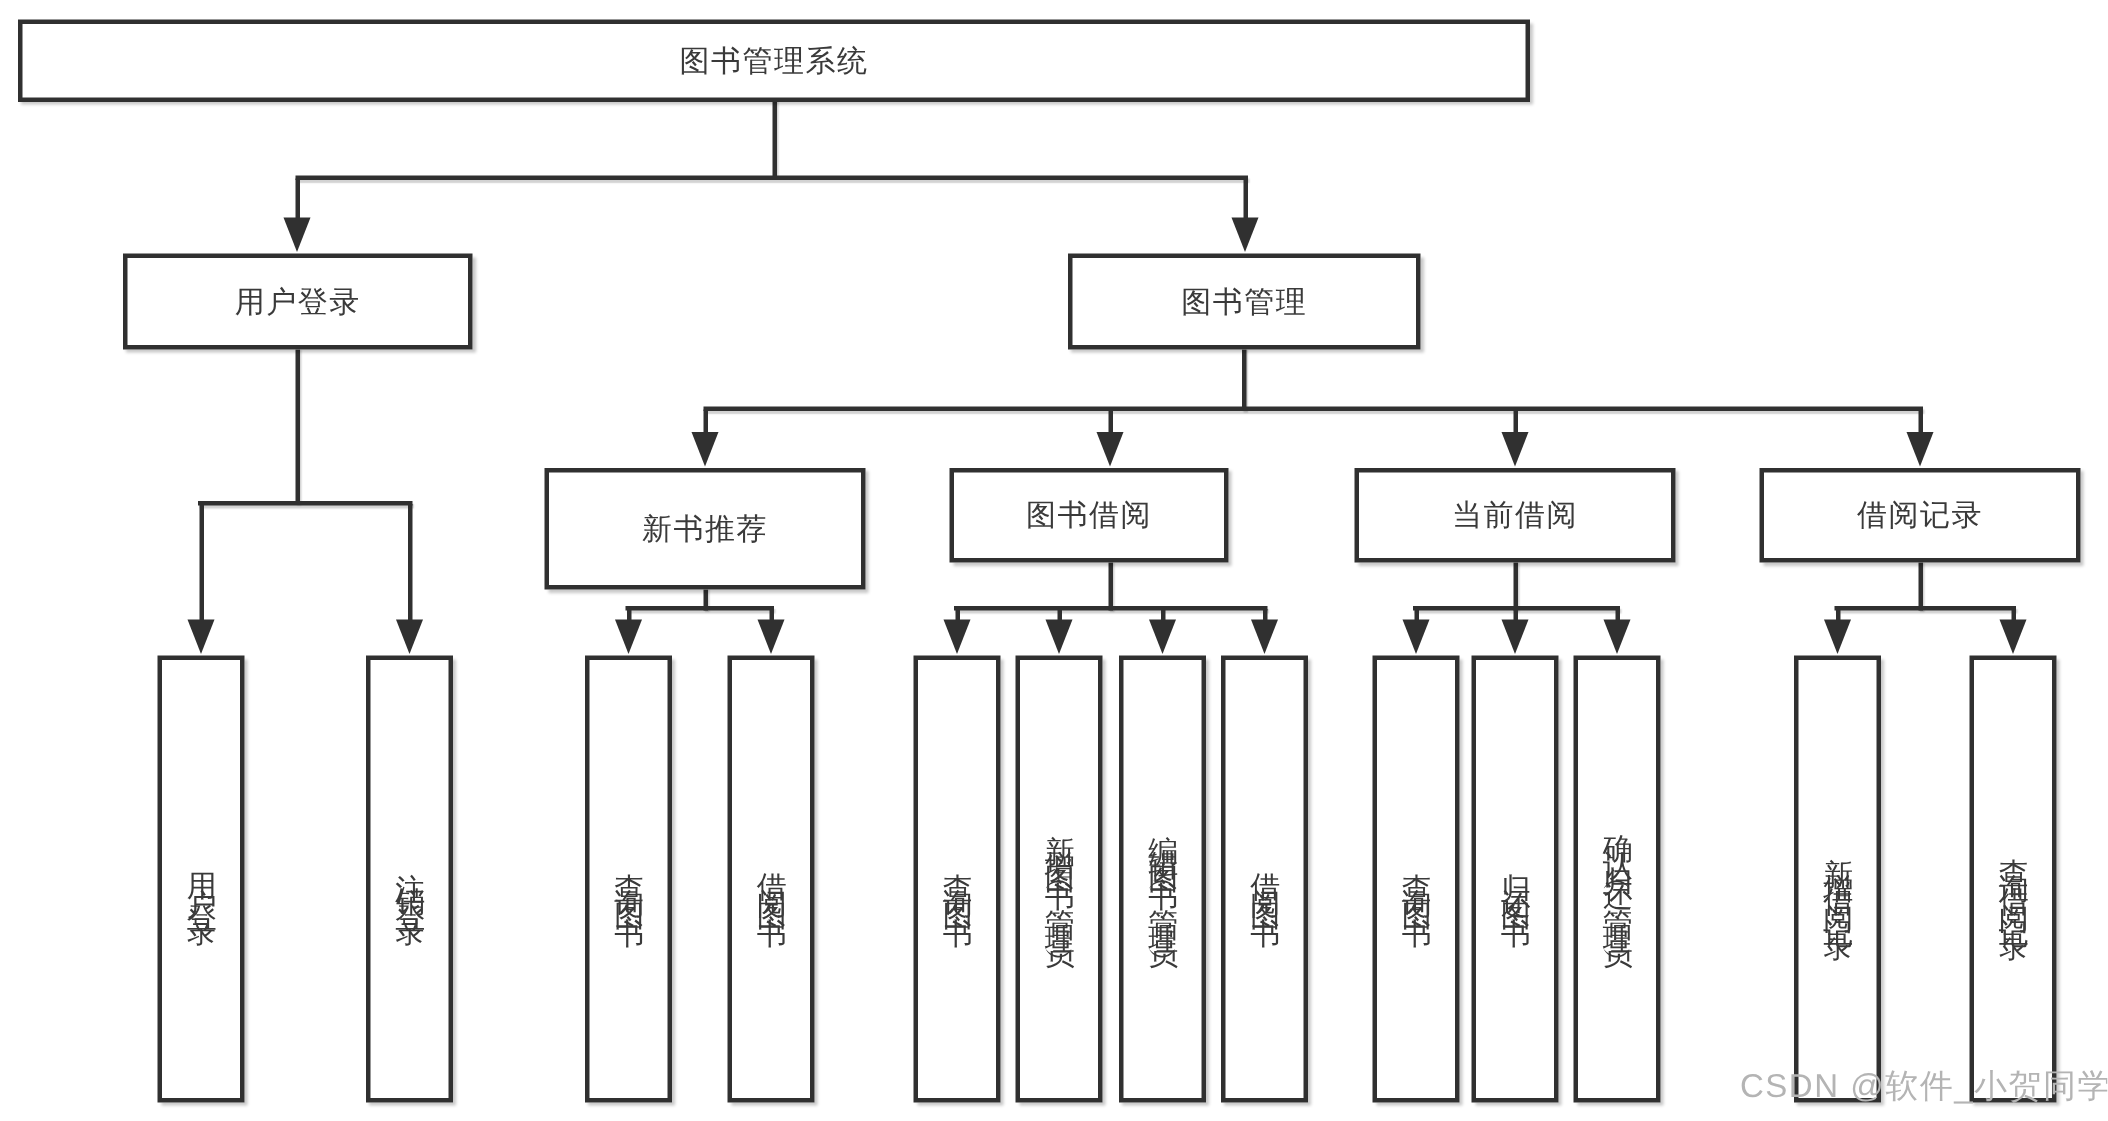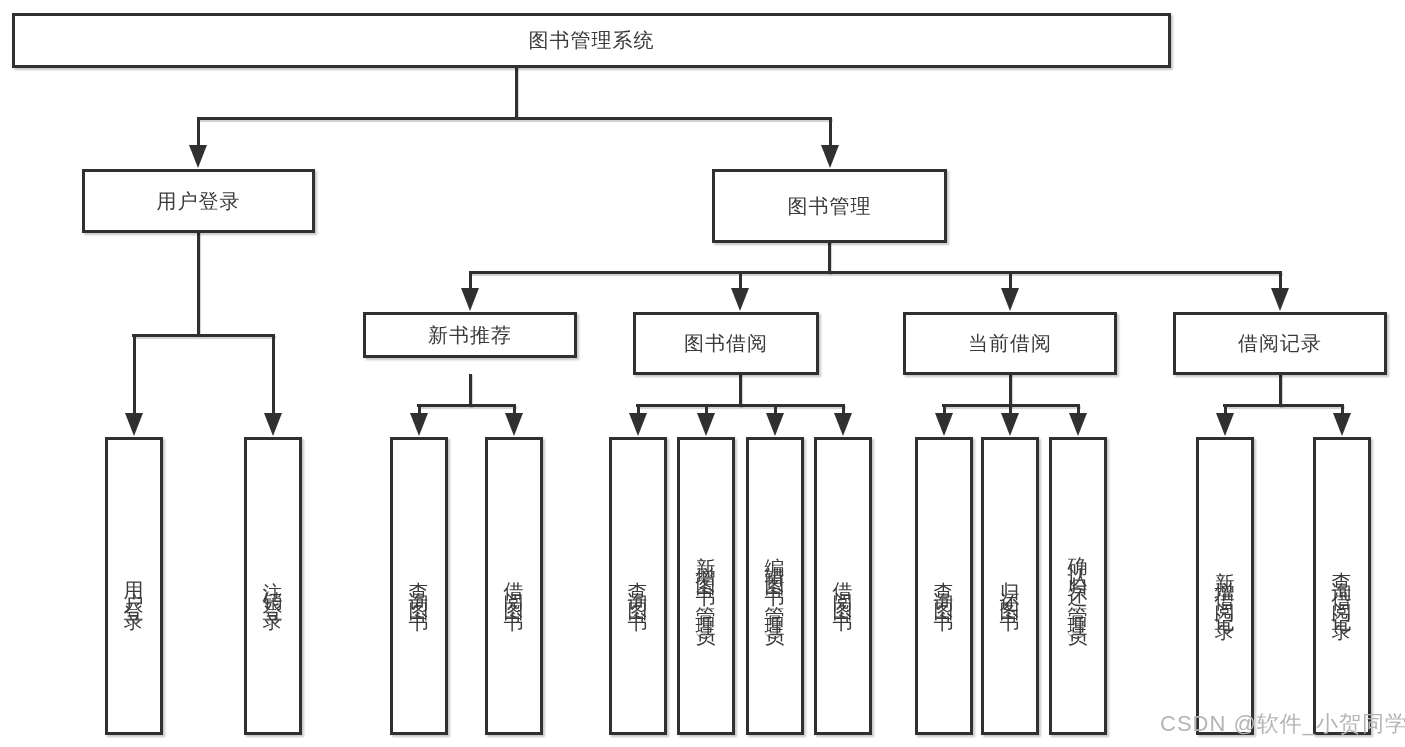--- a/index.html
+++ b/index.html
@@ -93,49 +93,49 @@
     color: var(--wm, #b4b4b4);
     z-index: 3;
     white-space: nowrap;
   }
 </style>
 </head>
 <body>
 
 <div class="canvas" style="--line: #303030; --text: #3a3a3a; --bg: #ffffff; --wm: #b4b4b4;">
 
-  <div class="box" style="left:12px; top:13px; width:1159px; height:55px;">
+  <div class="box" style="left:12px; top:13px; width:1008px; height:55px;">
     <span>图书管理系统</span>
   </div>
 
   <div class="vl" style="left:515px; top:66px; height:52px;"></div>
   <div class="hl" style="left:197px; top:117px; width:635px;"></div>
   <div class="arrow" style="left:198px; top:119px; height:49px;"></div>
   <div class="arrow" style="left:830px; top:119px; height:49px;"></div>
 
   <div class="box" style="left:82px; top:169px; width:233px; height:64px;">
     <span>用户登录</span>
   </div>
-  <div class="box" style="left:712px; top:169px; width:235px; height:74px;">
+  <div class="box" style="left:712px; top:169px; width:235px; height:64px;">
     <span>图书管理</span>
   </div>
 
   <div class="vl" style="left:197px; top:232px; height:104px;"></div>
   <div class="hl" style="left:132px; top:334px; width:143px;"></div>
   <div class="arrow" style="left:134px; top:336px; height:100px;"></div>
   <div class="arrow" style="left:273px; top:336px; height:100px;"></div>
 
   <div class="vl" style="left:828px; top:232px; height:42px;"></div>
   <div class="hl" style="left:469px; top:271px; width:813px;"></div>
   <div class="arrow" style="left:470px; top:273px; height:38px;"></div>
   <div class="arrow" style="left:740px; top:273px; height:38px;"></div>
   <div class="arrow" style="left:1010px; top:273px; height:38px;"></div>
   <div class="arrow" style="left:1280px; top:273px; height:38px;"></div>
 
-  <div class="box" style="left:363px; top:312px; width:214px; height:46px;align-items:center;">
+  <div class="box" style="left:363px; top:312px; width:214px; height:81px;align-items:center;">
     <span>新书推荐</span>
   </div>
   <div class="box" style="left:633px; top:312px; width:186px; height:63px;">
     <span>图书借阅</span>
   </div>
   <div class="box" style="left:1173px; top:312px; width:214px; height:63px;">
     <span>借阅记录</span>
   </div>
   <div class="box" style="left:903px; top:312px; width:214px; height:63px;">
     <span>当前借阅</span>

